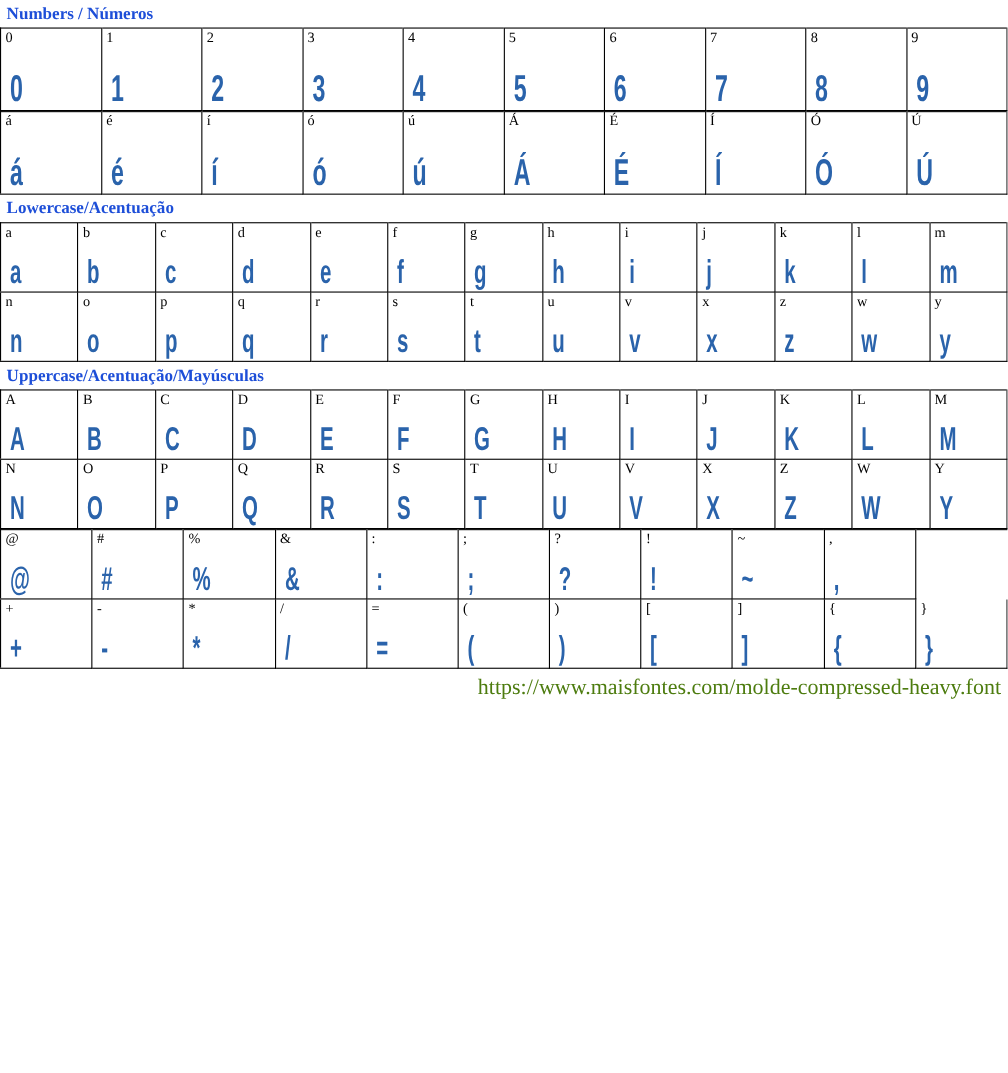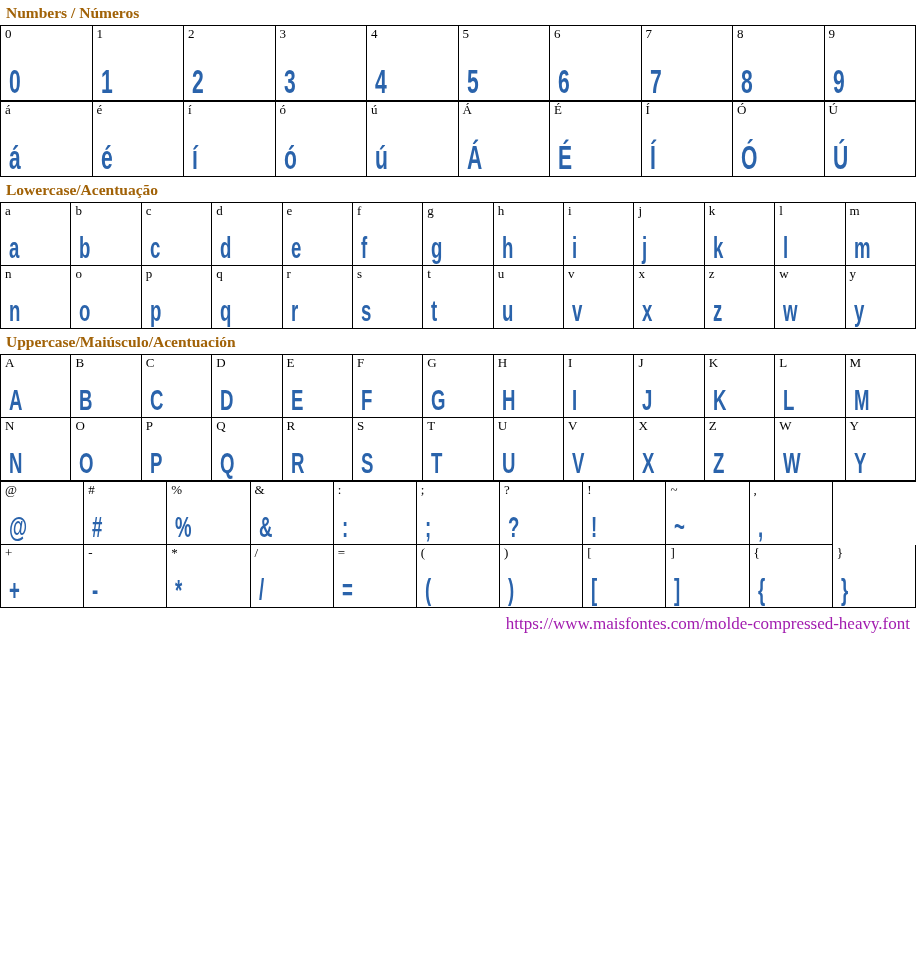--- a/index.html
+++ b/index.html
@@ -17,21 +17,21 @@
   .page {
     width: 916px;
     height: 975px;
     position: relative;
     box-sizing: border-box;
   }
   .section-title {
     font-family: "Liberation Serif", serif;
     font-weight: bold;
     font-size: 15.5px;
-    color: #a16207;
+    color: #1d4ed8;
     padding: 4px 0 4px 6px;
     line-height: 1.1;
   }
   table.glyphs {
     border-collapse: collapse;
     width: 916px;
     table-layout: fixed;
     border-top: 1px solid #000;
     border-left: 1px solid #000;
   }
@@ -70,22 +70,22 @@
     transform-origin: left bottom;
     letter-spacing: 0;
   }
   
   tr.tall td { height: 74px; }
   tr.short td { height: 62px; }
   tr.short .sample { font-size: 30px; }
   .footer {
     text-align: right;
     font-family: "Liberation Serif", serif;
-    font-size: 17px;
-    color: #a21caf;
+    font-size: 20px;
+    color: #4d7c0f;
     padding: 6px 6px 0 0;
   }
 </style>
 </head>
 <body>
 
 <div class="page">
 
   <div class="section-title">Numbers / Números</div>
   <table class="glyphs">
@@ -381,21 +381,21 @@
       <td>
             <div class="cell">
         <span class="label">y</span>
         <span class="sample">y</span>
             </div>
           </td>
     </tr>
   </tbody>
     </table>
 
-  <div class="section-title">Uppercase/Maiúsculo/Acentuación</div>
+  <div class="section-title">Uppercase/Acentuação/Mayúsculas</div>
   <table class="glyphs">
     <tbody>
         <tr class="short">
       <td>
             <div class="cell">
         <span class="label">A</span>
         <span class="sample">A</span>
             </div>
           </td>
       <td>

